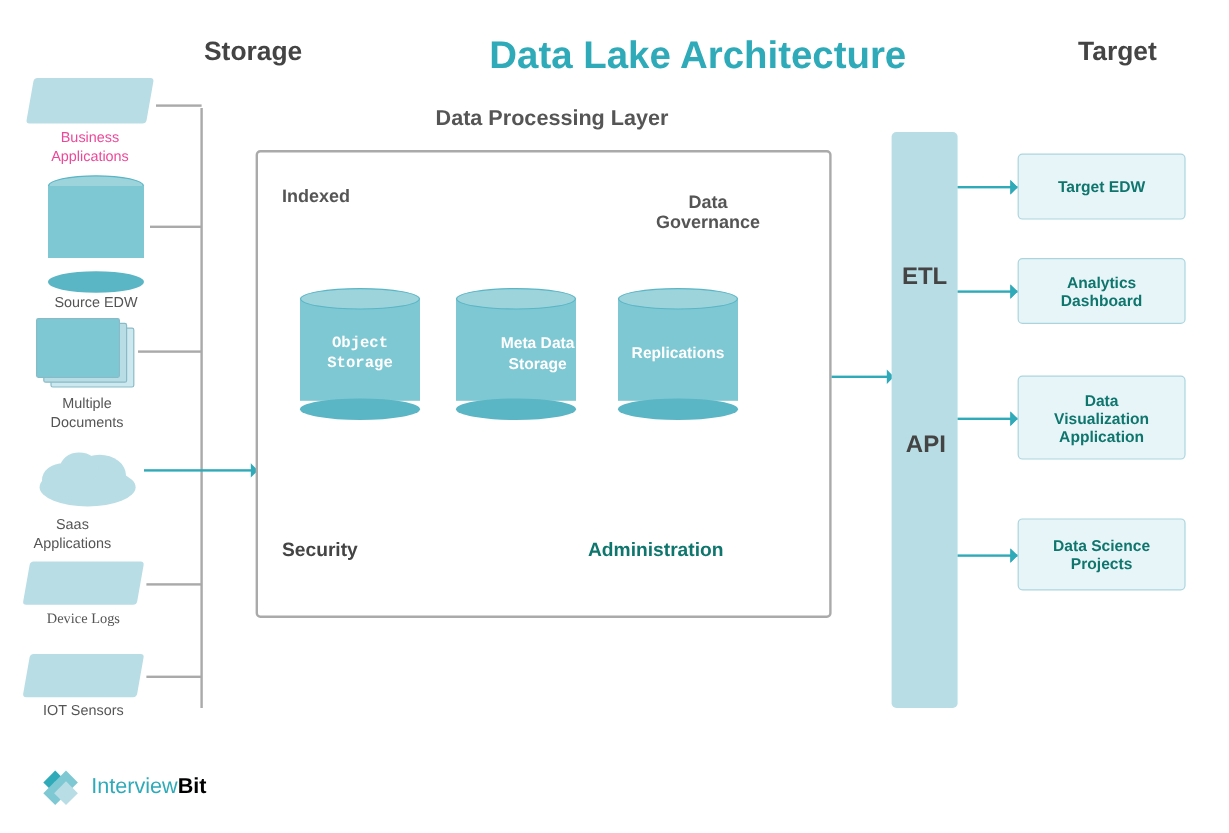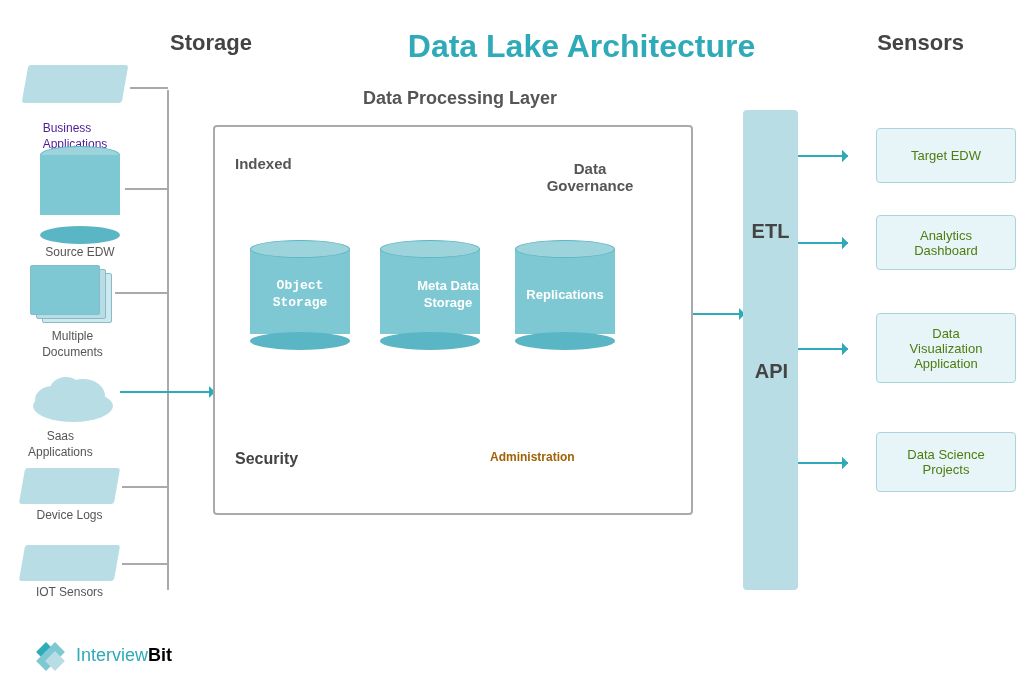--- a/index.html
+++ b/index.html
@@ -124,23 +124,23 @@
       font-size: 15px;
       font-weight: 600;
       color: #555;
       text-align: center;
       width: 120px;
     }
     .admin-label {
       position: absolute;
       top: 450px;
       left: 490px;
-      font-size: 12px;
-      font-weight: 700;
-      color: #a16207;
+      font-size: 16px;
+      font-weight: 700;
+      color: #0f766e;
     }
     .big-cyl-top {
       width: 100px;
       height: 22px;
       background: #9dd4dc;
       border-radius: 50%;
       position: absolute;
       top: -11px;
       left: 0;
       border: 1px solid #5ab5c5;
@@ -201,24 +201,23 @@
       background: #e8f5f8;
       border: 1px solid #aad5de;
       border-radius: 4px;
       width: 140px;
       min-height: 55px;
       display: flex;
       align-items: center;
       justify-content: center;
       text-align: center;
       font-size: 13px;
-      color: #4d7c0f;
-      font-weight: 400;
+      color: #0f766e;
+      font-weight: 700;
       padding: 8px;
-      margin-left: 28px;
     }
 
     
     .etl-to-target {
       position: absolute;
       height: 2px;
       background: #2eaab8;
       left: 798px;
     }
     .etl-to-target::after {
@@ -247,29 +246,29 @@
       background: #aaa;
     }
   </style>
 </head>
 <body>
 
 <div class="main-title">Data Lake Architecture</div>
 
 <div class="sources-label">Storage</div>
 
-<div class="targets-label">Sensors</div>
+<div class="targets-label">Target</div>
 
 <div class="processing-title">Data Processing Layer</div>
 
 <div class="sources-line"></div>
 
 <div style="position:absolute; top:65px; left:25px; display:flex; flex-direction:column; align-items:center;">
   <div class="shape-parallelogram"></div>
-  <div style="font-size:12px;color:#4c1d95;text-align:left;margin-top:18px;line-height:1.3;">Business<br>Applications</div>
+  <div style="font-size:12px;color:#ec4899;text-align:center;margin-top:4px;line-height:1.3;">Business<br>Applications</div>
 </div>
 
 <div class="h-line" style="top:87px; left:130px; width:38px;"></div>
 
 <div style="position:absolute; top:155px; left:40px; display:flex; flex-direction:column; align-items:center;">
   <div class="big-cyl-full" style="width:80px; height:80px;">
     <div class="big-cyl-top" style="width:80px;height:18px;top:-9px;left:0;background:#9dd4dc;border-radius:50%;position:absolute;"></div>
     <div style="width:80px;height:60px;background:#7ec8d3;position:absolute;top:0;"></div>
     <div style="width:80px;height:18px;background:#5ab5c5;border-radius:50%;position:absolute;bottom:-9px;left:0;"></div>
   </div>
@@ -300,21 +299,21 @@
   </div>
   <div style="font-size:12px;color:#555;text-align:center;margin-top:2px;line-height:1.3;">Saas<br>Applications</div>
 </div>
 
 <div style="position:absolute;top:391px;left:120px;width:95px;height:2px;background:#2eaab8;">
   <div style="position:absolute;right:-6px;top:-5px;border:6px solid transparent;border-left-color:#2eaab8;"></div>
 </div>
 
 <div style="position:absolute; top:468px; left:22px; display:flex; flex-direction:column; align-items:center;">
   <div class="shape-parallelogram" style="width:95px;height:36px;"></div>
-  <div style="font-size:12px;color:#555;text-align:center;margin-top:4px;">Device Logs</div>
+  <div style="font-size:12px;color:#555;text-align:center;margin-top:4px;font-family:Liberation Serif, serif;">Device Logs</div>
 </div>
 
 <div class="h-line" style="top:486px; left:122px; width:46px;"></div>
 
 <div style="position:absolute; top:545px; left:22px; display:flex; flex-direction:column; align-items:center;">
   <div class="shape-parallelogram" style="width:95px;height:36px;"></div>
   <div style="font-size:12px;color:#555;text-align:center;margin-top:4px;">IOT Sensors</div>
 </div>
 
 <div class="h-line" style="top:563px; left:122px; width:46px;"></div>

